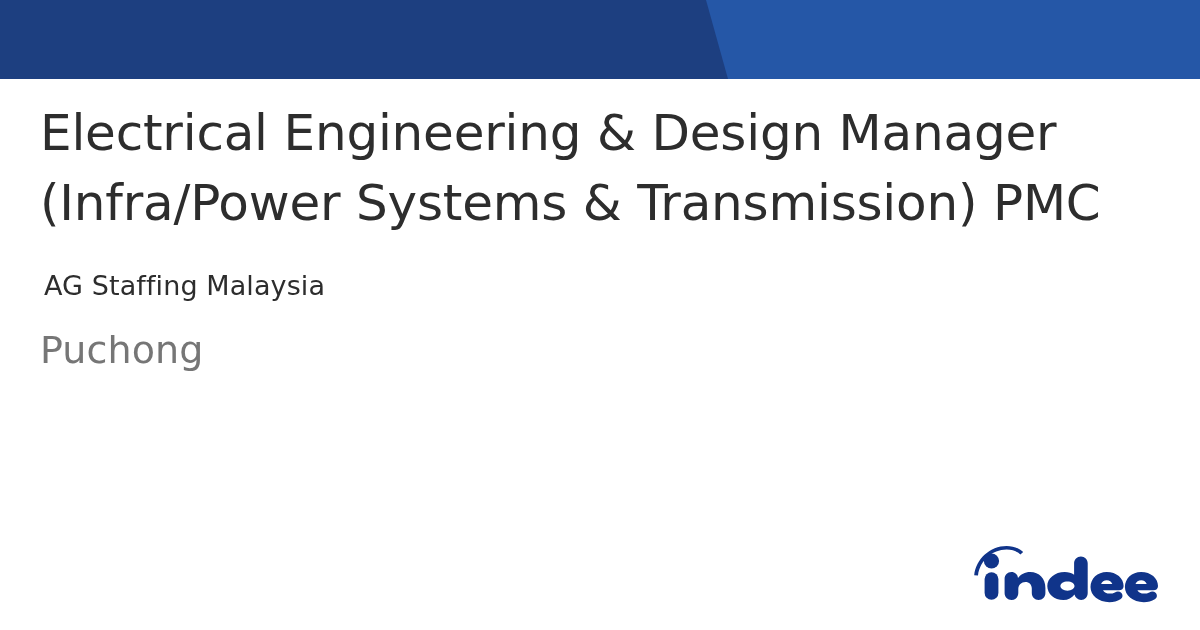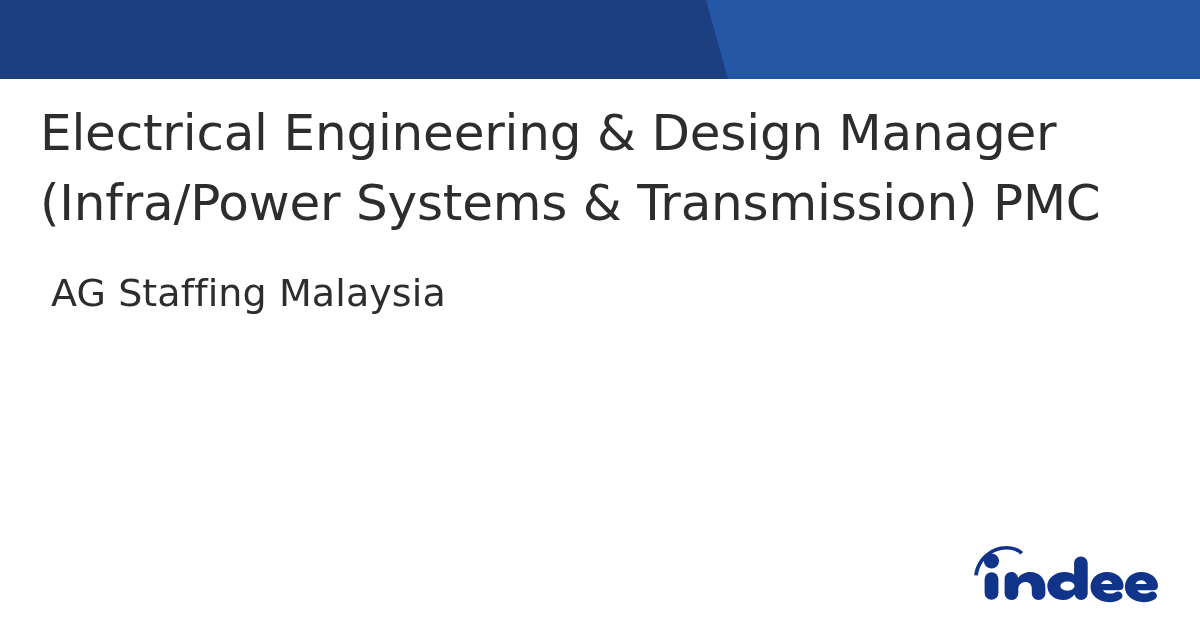--- a/index.html
+++ b/index.html
@@ -44,23 +44,23 @@
     font-size: 50px;
     line-height: 70px;
     font-weight: normal;
     color: #2d2d2d;
     letter-spacing: -0.2px;
     white-space: pre-line;
     max-width: 1090px;
   }
 
   #company-name {
-    margin: 11px;
+    margin: 4px;
     padding-top: 18px;
-    font-size: 38px;
+    font-size: 27px;
     line-height: 52px;
     font-weight: normal;
     color: #2d2d2d;
     letter-spacing: 0.1px;
   }
 
   #job-location {
     margin: 0;
     padding-top: 8px;
     font-size: 38px;
@@ -93,20 +93,21 @@
     <polygon id="banner-dark-shape" points="0,0 706,0 728,79 0,79" fill="#1d3f80"></polygon>
   </svg>
 </div>
 
 <main id="content">
 
   <h1 id="job-title" style="color: rgb(45, 45, 45);">Electrical Engineering &amp; Design Manager (Infra/Power Systems &amp; Transmission) PMC</h1>
 
   <div id="company-name" style="color: rgb(45, 45, 45);">AG Staffing Malaysia</div>
 
+  <div id="job-location" style="color: rgb(118, 118, 118);">Puchong</div>
 
 </main>
 
 <div id="indeed-logo">
   <svg viewBox="0 0 200 68" aria-hidden="true">
     <g fill="#10348a">
 
       <path id="logo-swoosh" d="M6.2 37.2 C8.0 21.0 22.0 8.0 38.6 8.0 C45.6 8.0 51.4 10.3 55.2 14.1 L52.4 16.6 C49.2 13.5 44.4 11.6 38.6 11.6 C24.2 11.6 11.9 22.8 10.0 37.4 Z"></path>
 
       <circle id="logo-i-dot" cx="23.5" cy="23.0" r="7.6"></circle>

